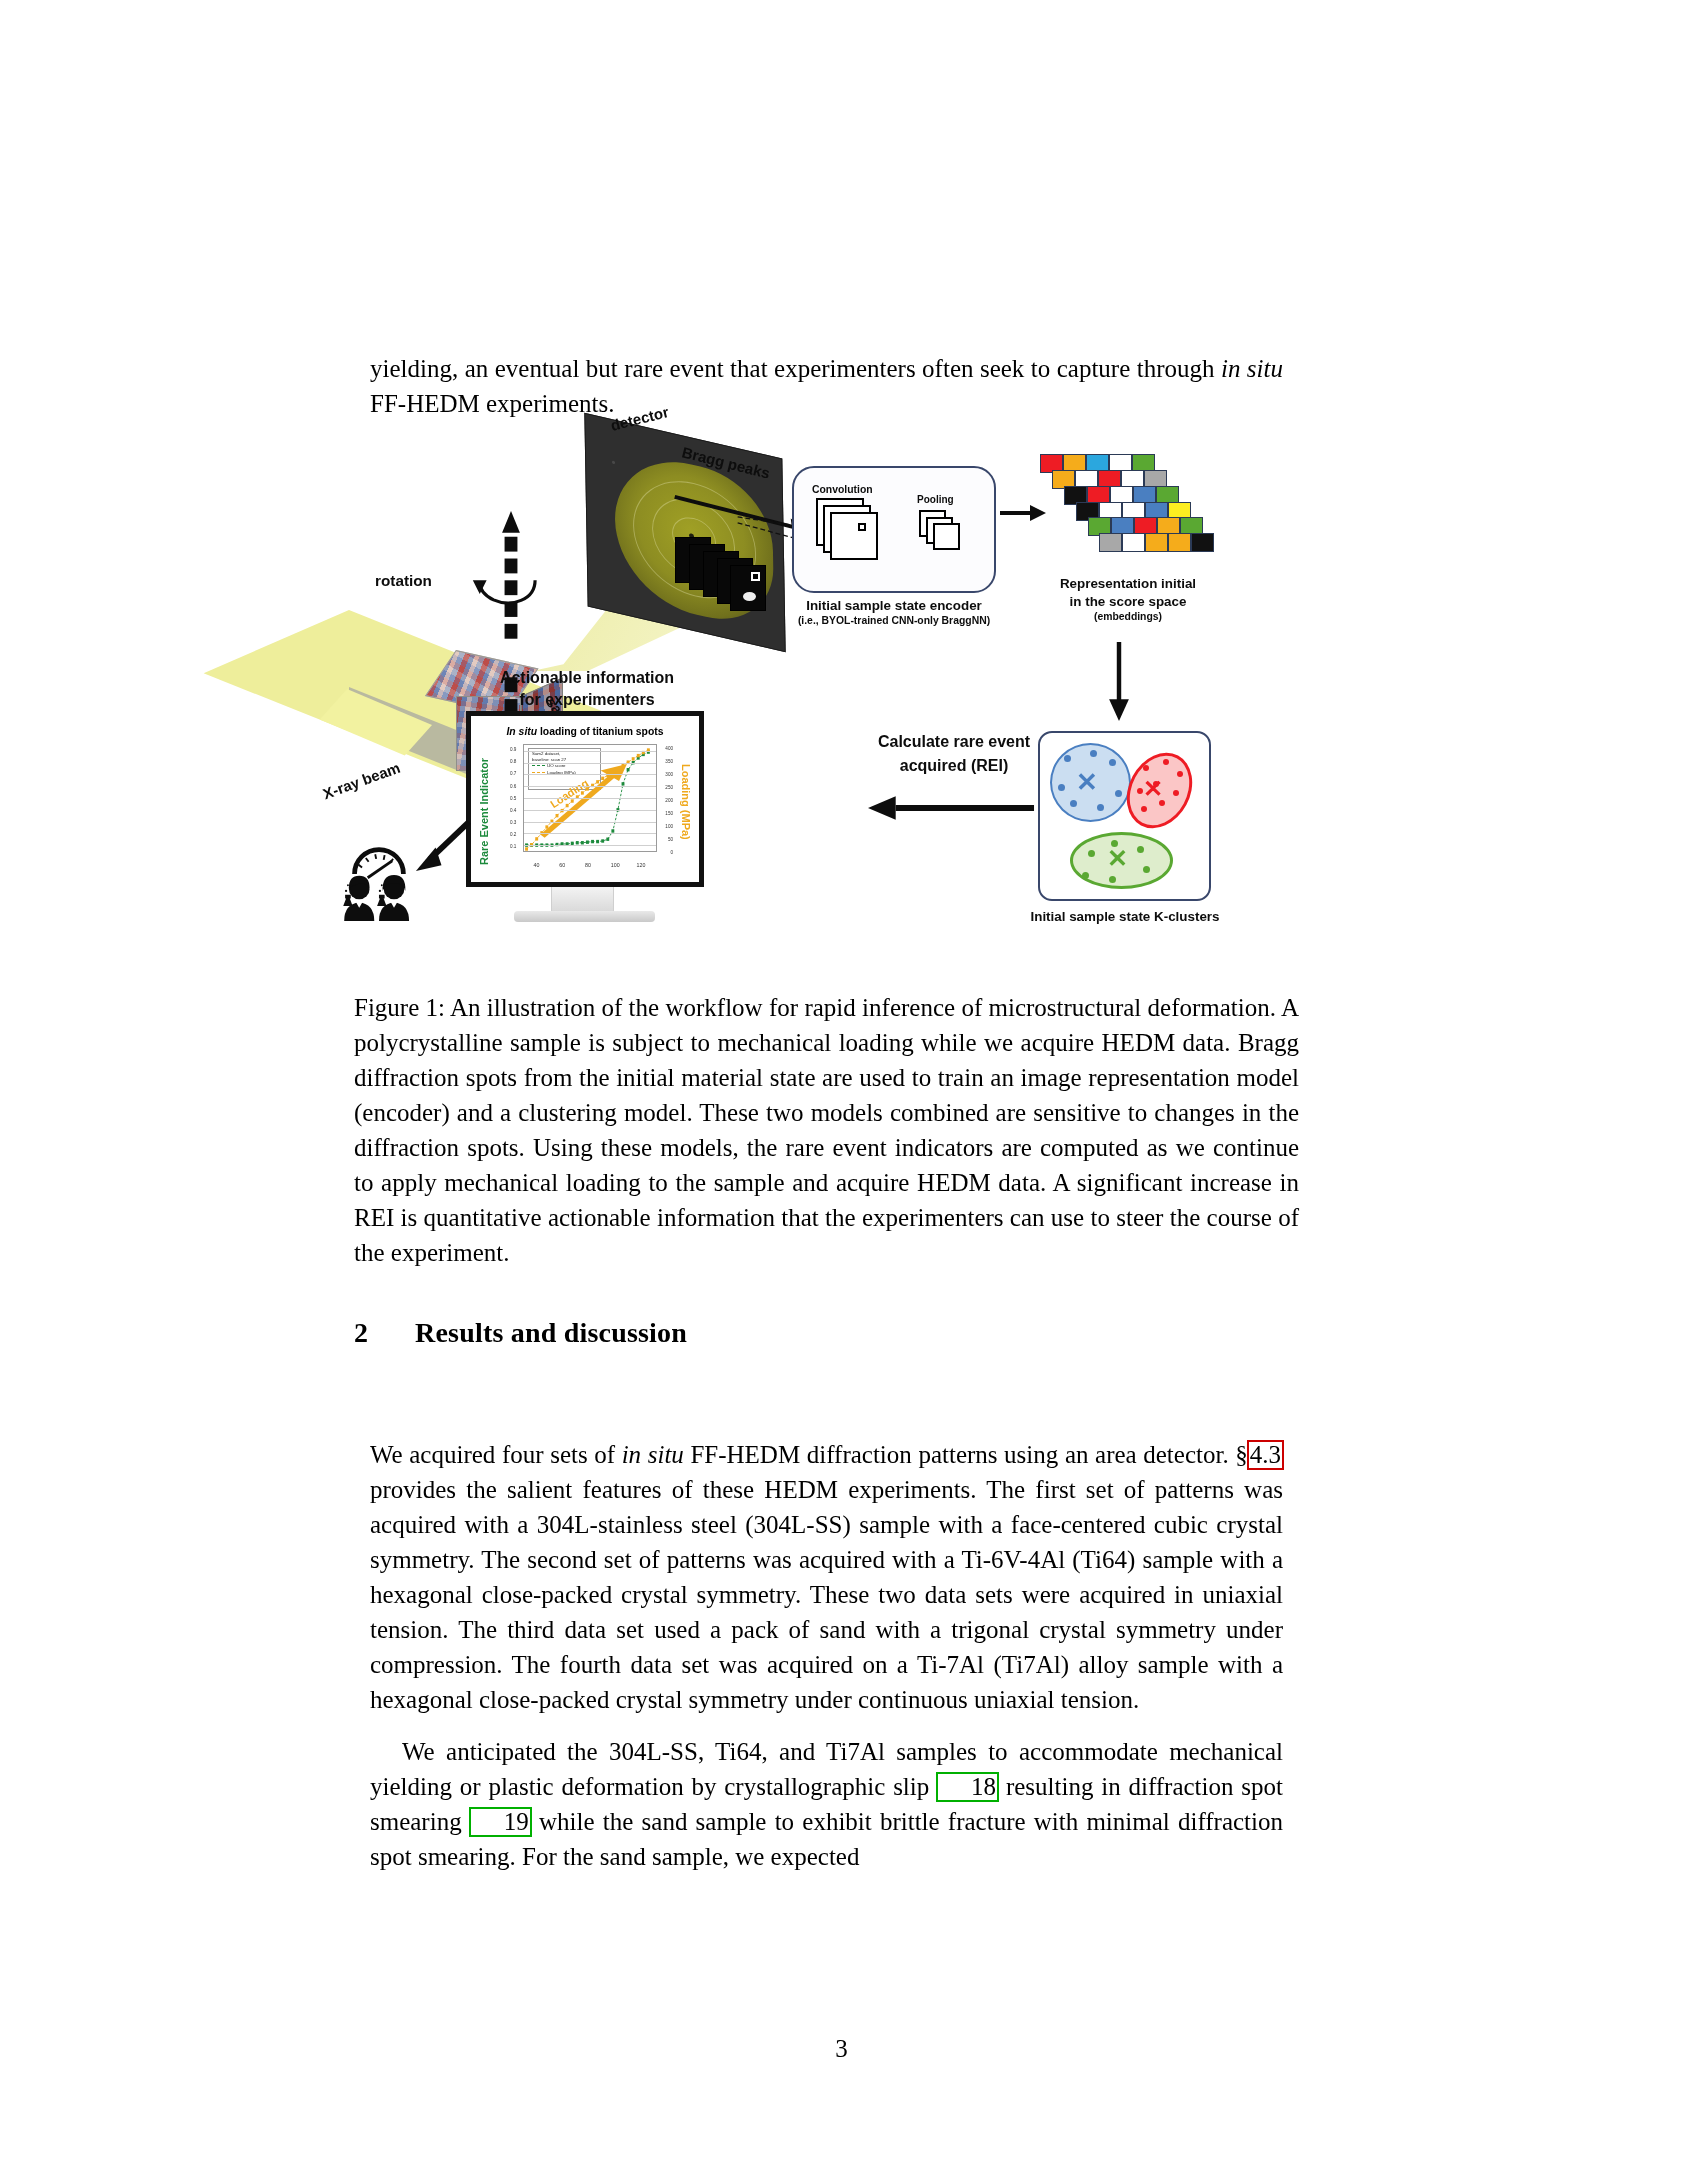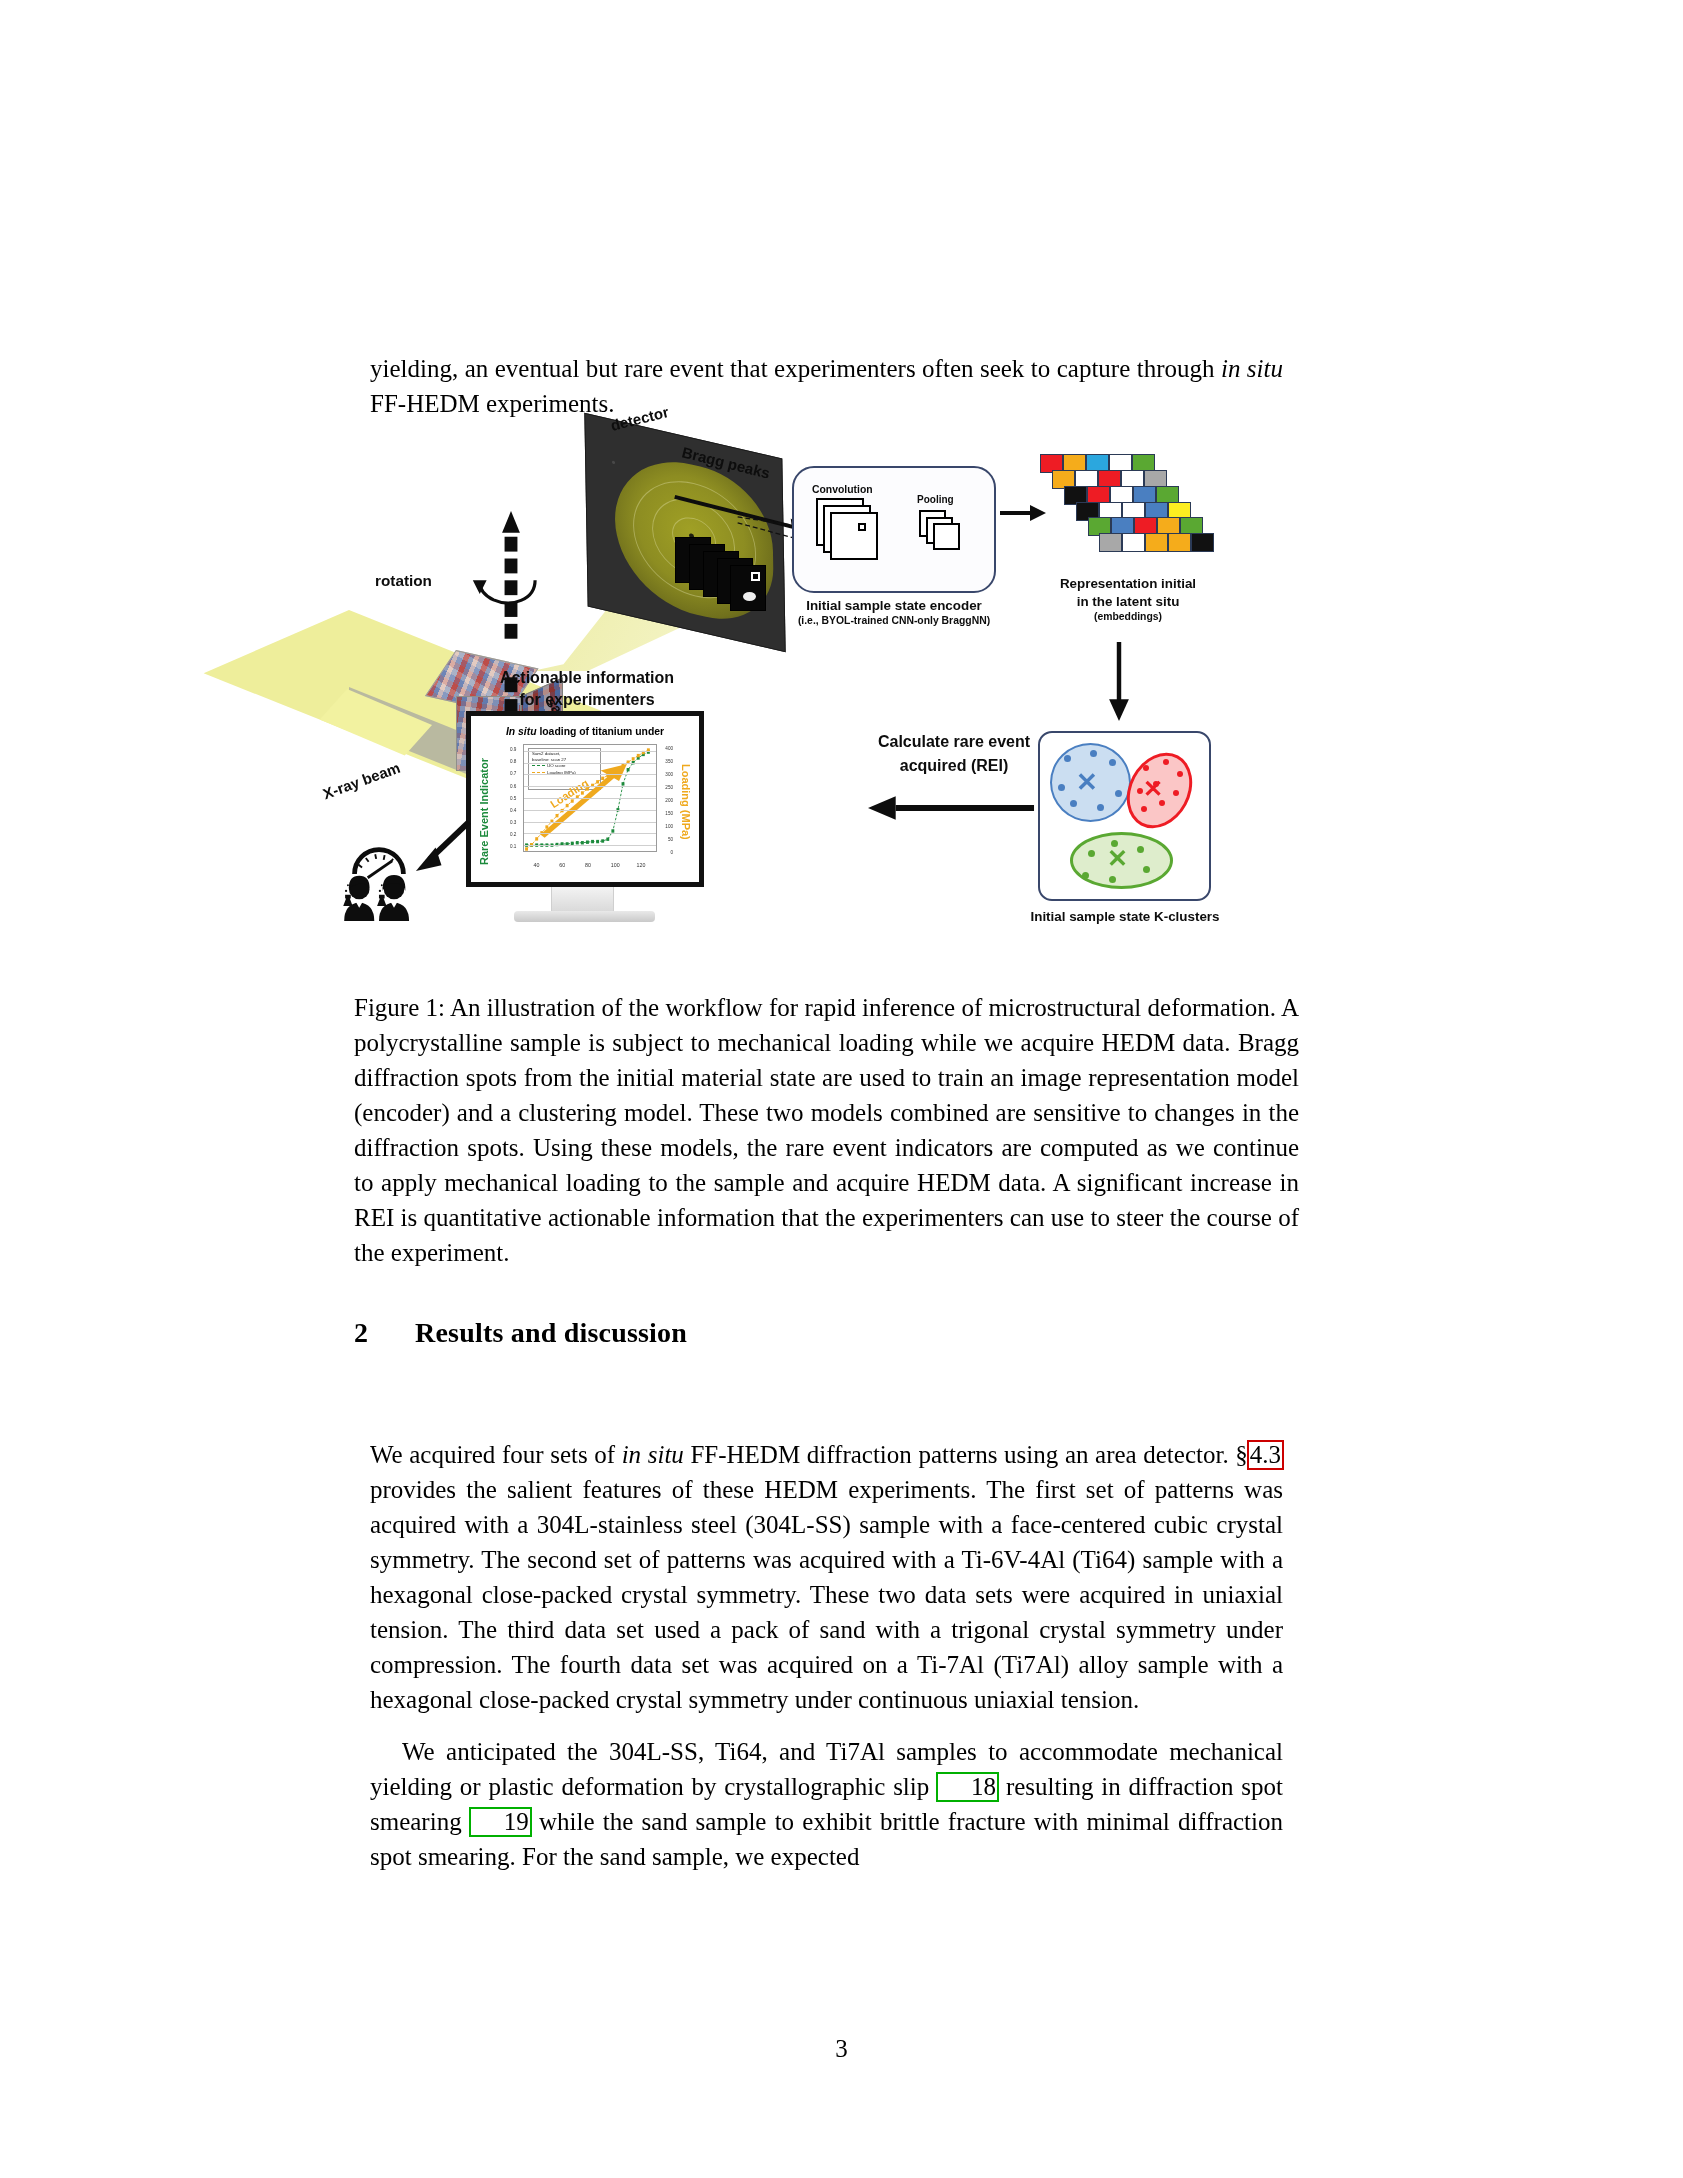--- a/index.html
+++ b/index.html
@@ -430,21 +430,21 @@
         </div>
       <div class="emb-row" style="left:59px;top:79px;">
           <div class="emb-cell" style="background: rgb(168, 168, 168);"></div>
           <div class="emb-cell" style="background: rgb(255, 255, 255);"></div>
           <div class="emb-cell" style="background: rgb(245, 172, 27);"></div>
           <div class="emb-cell" style="background: rgb(245, 172, 27);"></div>
           <div class="emb-cell" style="background: rgb(17, 17, 17);"></div>
         </div>
     </div>
     <div class="fig-lbl" style="left:693px;top:160px;font-size:13.4px;width:216px;text-align:center;">Representation initial</div>
-    <div class="fig-lbl" style="left:693px;top:178px;font-size:13.4px;width:216px;text-align:center;">in the latent situ</div>
+    <div class="fig-lbl" style="left:693px;top:178px;font-size:13.4px;width:216px;text-align:center;">in the score space</div>
     <div class="fig-lbl-sm" style="left:693px;top:195px;font-size:10.4px;width:216px;text-align:center;">(embeddings)</div>
 
     <svg style="position:absolute;left:778px;top:226px;width:28px;height:81px;" viewBox="0 0 28 82">
       <line x1="14" y1="0" x2="14" y2="62" stroke="#0d0d0d" stroke-width="4.5"></line>
       <polygon points="14,80 4,58 24,58" fill="#0d0d0d"></polygon>
     </svg>
 
     <div class="clu-box">
 
       <div class="clu" style="left:10px;top:10px;width:81px;height:79px;background:rgba(160,195,230,0.55);border:2.5px solid #4a7fc1;"></div>
@@ -485,21 +485,21 @@
     </svg>
     <div class="fig-lbl" style="left:535px;top:317px;font-size:16px;width:184px;text-align:center;">Calculate rare event</div>
     <div class="fig-lbl" style="left:535px;top:341px;font-size:16px;width:184px;text-align:center;">acquired (REI)</div>
 
     <div class="fig-lbl" style="left:137px;top:253px;font-size:16px;width:246px;text-align:center;">Actionable information</div>
     <div class="fig-lbl" style="left:137px;top:275px;font-size:16px;width:246px;text-align:center;">for experimenters</div>
 
     <div class="monitor">
       <div class="mon-bezel">
         <div class="chart">
-          <div class="chart-title"><span class="it">In situ</span><span> loading of titanium under</span></div>
+          <div class="chart-title"><span class="it">In situ</span><span> loading of titanium spots</span></div>
           <div class="axis-left-title">Rare Event Indicator</div>
           <div class="axis-right-title">Loading (MPa)</div>
 
           <div class="plot" id="plot-area">
             <div class="legend">
               <div>Sam2 dataset,</div>
               <div>baseline: scan 27</div>
               <div class="leg-ent">
                 <span class="leg-sw" style="border-color:#1c8a3c;"></span>
                 <span>UO score</span>

